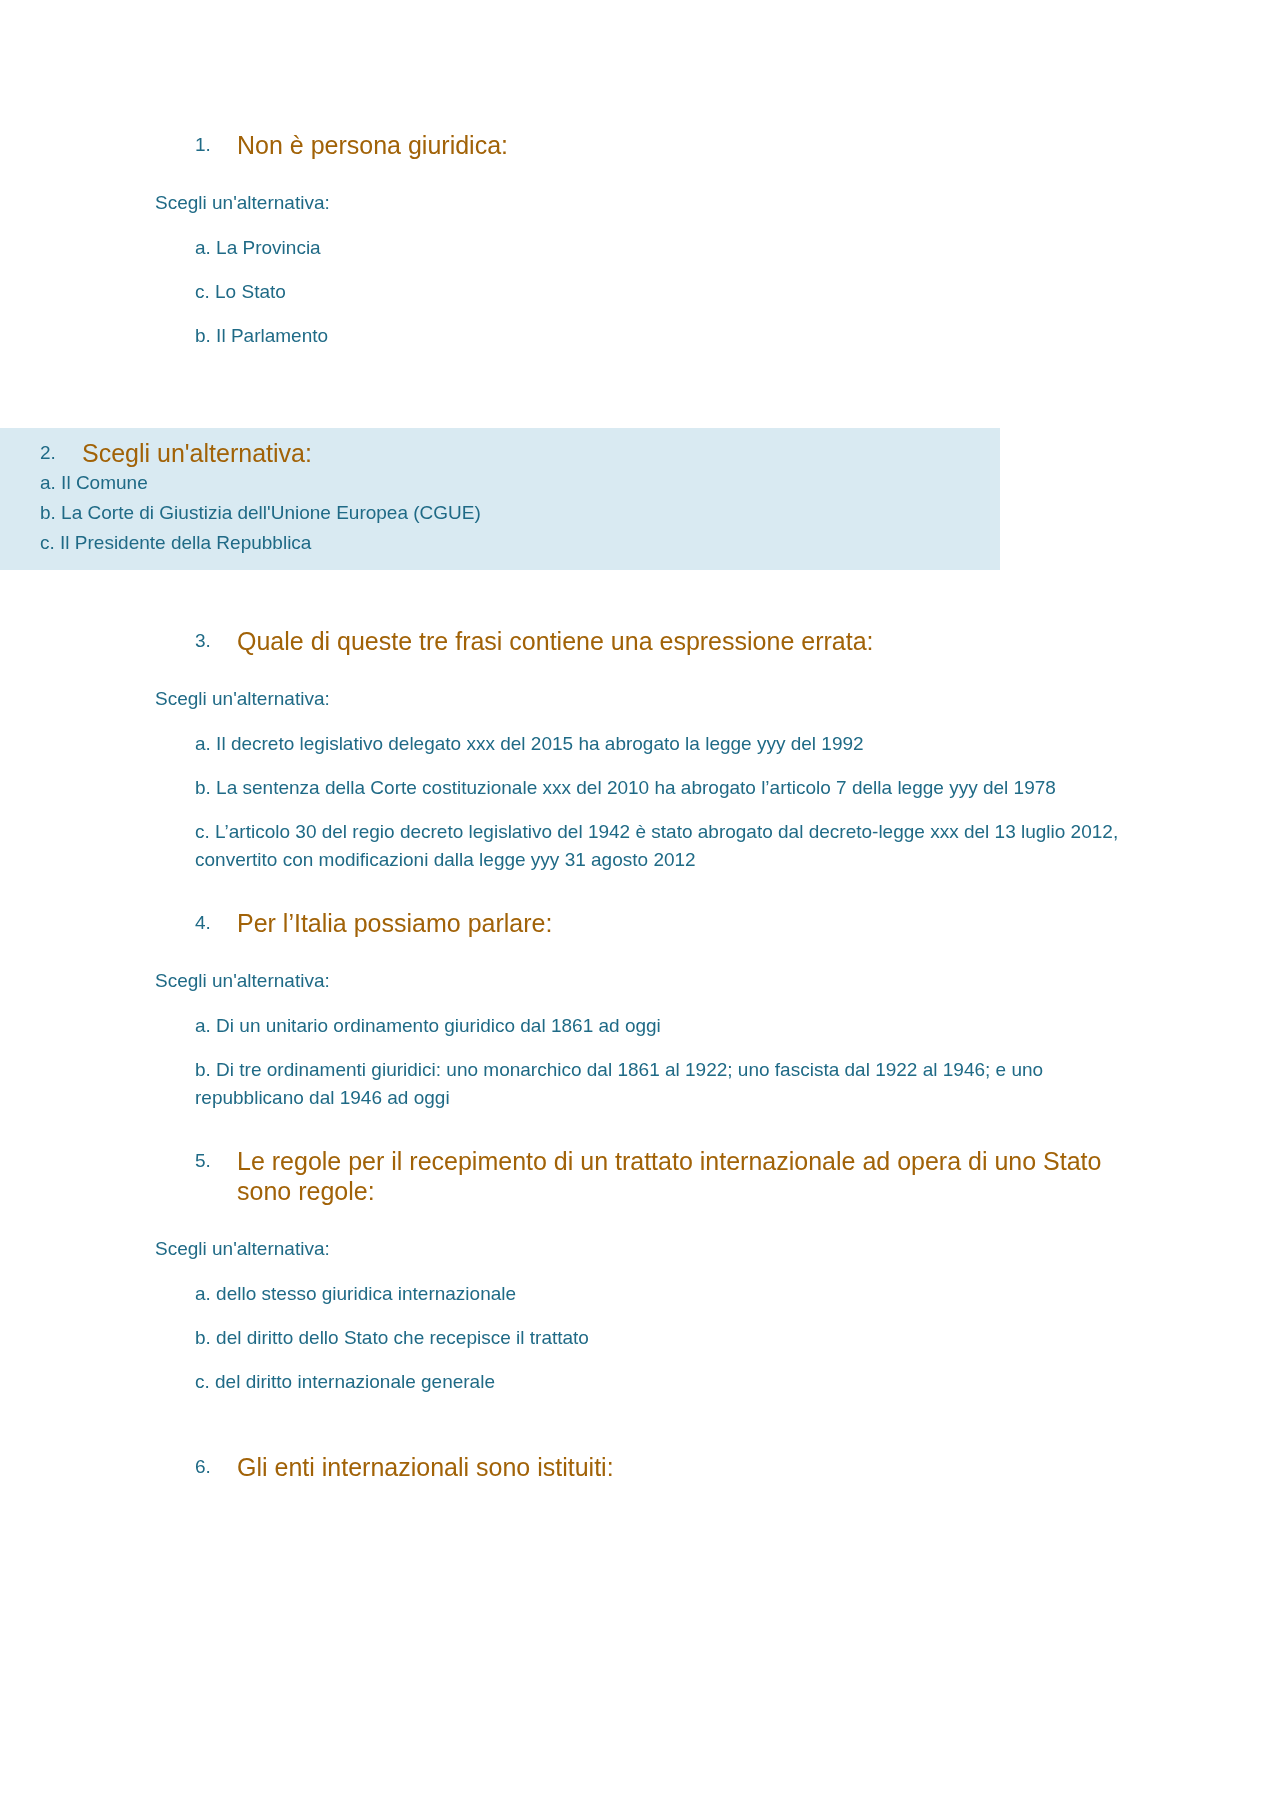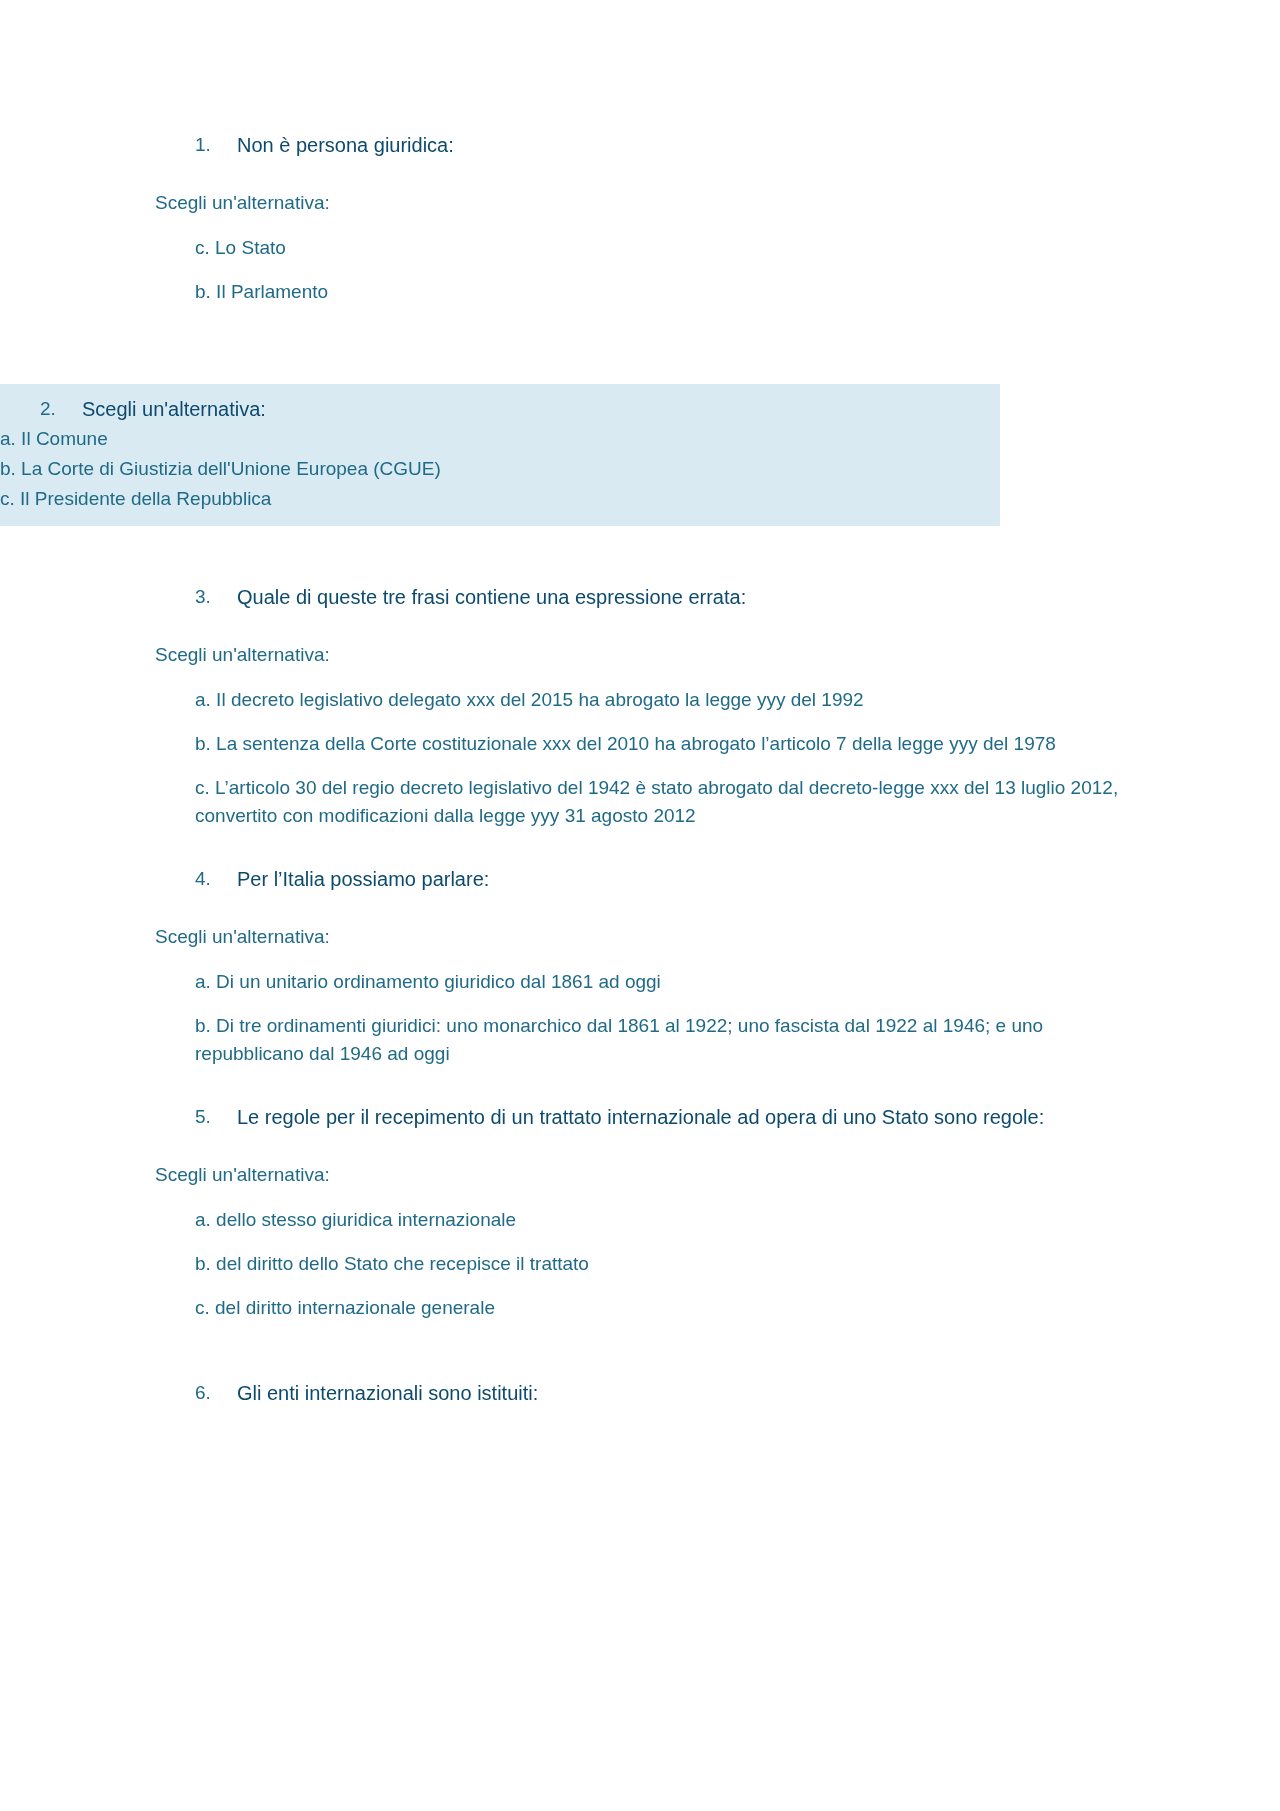--- a/index.html
+++ b/index.html
@@ -32,23 +32,23 @@
     margin-bottom: 0;
   }
   .q-num {
     width: 42px;
     flex: 0 0 42px;
     font-size: 19px;
     line-height: 30px;
     color: #1f6a86;
   }
   .q-text {
-    font-size: 20px;
+    font-size: 25px;
     line-height: 30px;
-    color: #0c4a6e;
+    color: #a16207;
     flex: 1;
   }
   .prompt {
     font-size: 19px;
     line-height: 30px;
     color: #1f6a86;
     margin-top: 28px;
     margin-bottom: 8px;
     margin-left: 0;
   }
@@ -71,33 +71,35 @@
     width: 1000px;
     margin-top: 22px;
   }
   .highlight .q-item {
     margin-left: 40px;
   }
   .highlight .h-line {
     font-size: 19px;
     line-height: 30px;
     color: #1f6a86;
+    margin-left: 40px;
   }
 </style>
 </head>
 <body>
 
 <div class="page">
 
   <div class="content">
     <div class="q-item">
       <div class="q-num">1.</div>
       <div class="q-text">Non è persona giuridica:</div>
     </div>
     <div class="prompt">Scegli un'alternativa:</div>
+    <div class="option">a. La Provincia</div>
     <div class="option">c. Lo Stato</div>
     <div class="option">b. Il Parlamento</div>
   </div>
 
   <div class="spacer-lg"></div>
 
   <div class="highlight">
     <div class="q-item">
       <div class="q-num">2.</div>
       <div class="q-text">Scegli un'alternativa:</div>

